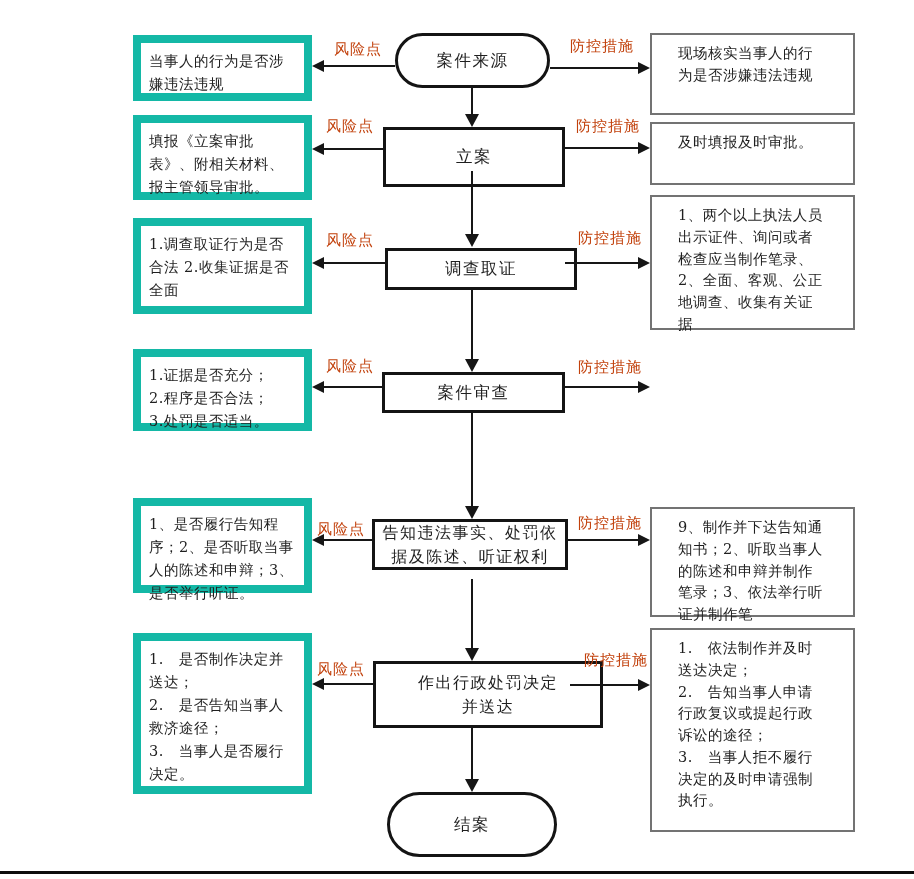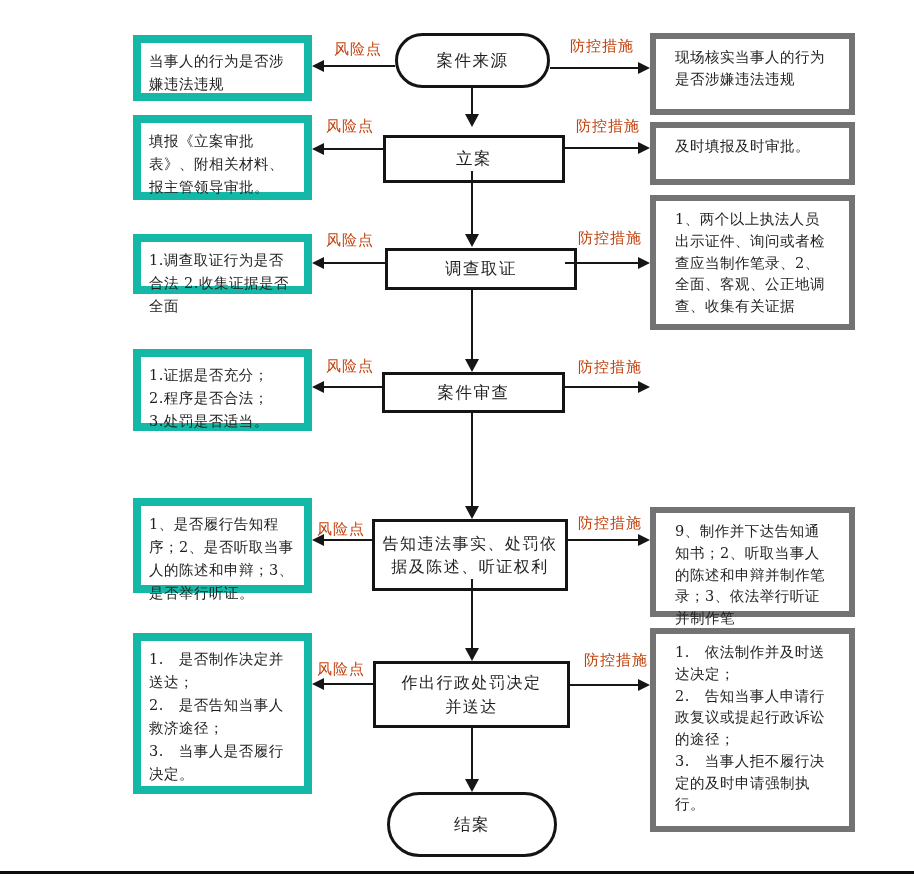--- a/index.html
+++ b/index.html
@@ -8,23 +8,23 @@
     font-family:"DejaVu Serif", serif;color:#1f1f1f;overflow:hidden;
   }
   .lbox{
     position:absolute;left:133px;width:179px;
     border:8px solid #14b8a6;background:#fff;
     font-size:14.5px;line-height:1.58;letter-spacing:.5px;
     padding:7px 8px;box-sizing:border-box;white-space:pre-line;
   }
   .rbox{
     position:absolute;left:650px;width:205px;
-    border:6px solid #737373;background:#fff;
+    border:2px solid #737373;background:#fff;
     font-size:14.5px;line-height:1.5;letter-spacing:.5px;
-    padding:8px 19px;box-sizing:border-box;white-space:pre-line;
+    padding:8px 26px;box-sizing:border-box;white-space:pre-line;
   }
   .node{
     position:absolute;border:3px solid #141414;background:#fff;
     display:flex;align-items:center;justify-content:center;text-align:center;
     font-size:16.5px;letter-spacing:1.5px;box-sizing:border-box;white-space:pre-line;
     line-height:1.45;
   }
   .oval{border-radius:40px;}
   .hline{position:absolute;height:2px;background:#161616;}
   .vline{position:absolute;width:2px;background:#161616;left:471px;}
@@ -39,32 +39,32 @@
     border-left:12px solid #161616;}
   .alabel{position:absolute;font-size:15px;letter-spacing:1px;color:#c2410c;}
   .bottom-rule{position:absolute;left:0;top:871px;width:914px;height:3px;background:#0d0d0d;}
 </style>
 </head>
 <body>
 
 <div class="canvas">
 
   <div class="node oval" style="left:395px;top:33px;width:155px;height:55px">案件来源</div>
-  <div class="node" style="left:383px;top:135px;width:182px;height:48px">立案</div>
+  <div class="node" style="left:383px;top:127px;width:182px;height:60px">立案</div>
   <div class="node" style="left:385px;top:248px;width:192px;height:42px">调查取证</div>
   <div class="node" style="left:382px;top:372px;width:183px;height:41px">案件审查</div>
-  <div class="node" style="left:372px;top:519px;width:196px;height:72px;font-size:16px">告知违法事实、处罚依
+  <div class="node" style="left:372px;top:519px;width:196px;height:51px;font-size:16px">告知违法事实、处罚依
 据及陈述、听证权利</div>
-  <div class="node" style="left:373px;top:661px;width:197px;height:67px;font-size:16px">作出行政处罚决定
+  <div class="node" style="left:373px;top:661px;width:230px;height:67px;font-size:16px">作出行政处罚决定
 并送达</div>
   <div class="node oval" style="left:387px;top:792px;width:170px;height:65px">结案</div>
 
   <div class="lbox" style="top:35px;height:66px">当事人的行为是否涉嫌违法违规</div>
   <div class="lbox" style="top:115px;height:85px">填报《立案审批表》、附相关材料、报主管领导审批。</div>
-  <div class="lbox" style="top:234px;height:60px">1.调查取证行为是否合法 2.收集证据是否全面</div>
+  <div class="lbox" style="top:218px;height:96px">1.调查取证行为是否合法 2.收集证据是否全面</div>
   <div class="lbox" style="top:349px;height:82px">1.证据是否充分；
 2.程序是否合法；
 3.处罚是否适当。</div>
   <div class="lbox" style="top:498px;height:95px">1、是否履行告知程序；2、是否听取当事人的陈述和申辩；3、是否举行听证。</div>
   <div class="lbox" style="top:633px;height:161px">1.　是否制作决定并送达；
 2.　是否告知当事人救济途径；
 3.　当事人是否履行决定。</div>
 
   <div class="rbox" style="top:33px;height:82px">现场核实当事人的行为是否涉嫌违法违规</div>
   <div class="rbox" style="top:122px;height:63px">及时填报及时审批。</div>

